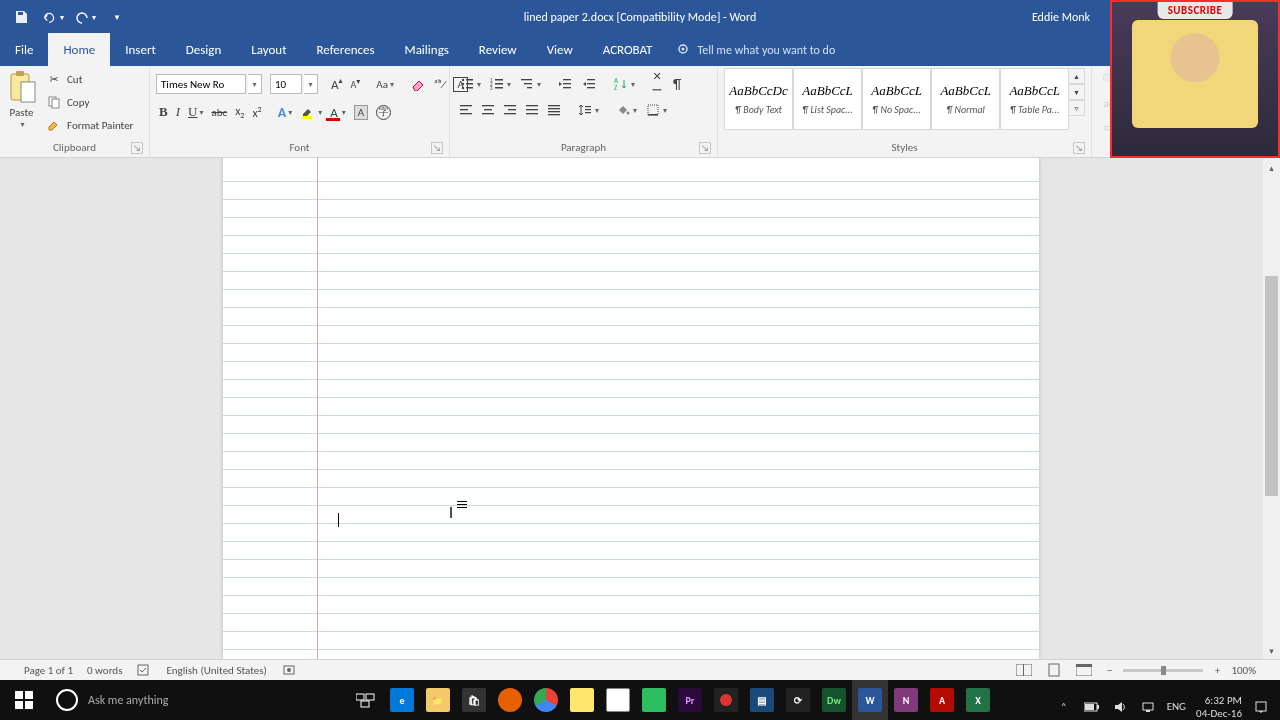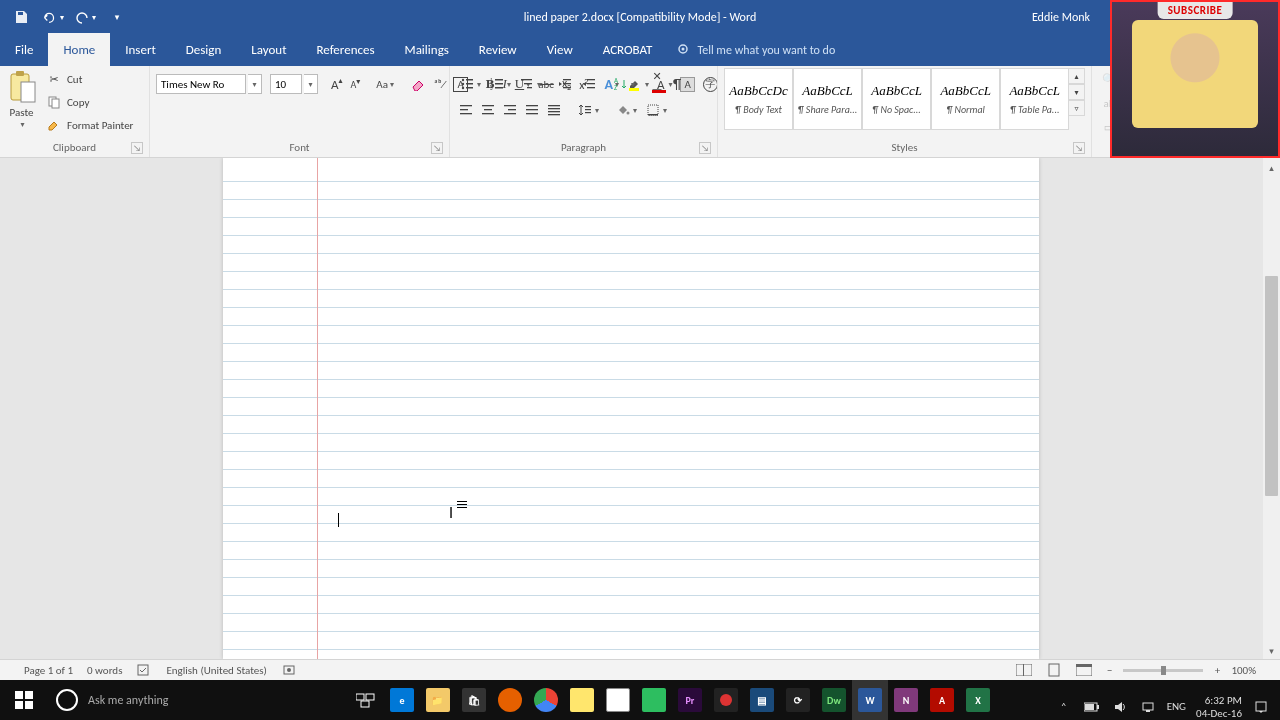--- a/index.html
+++ b/index.html
@@ -193,21 +193,21 @@
               </svg>
             </span>
             <span>Format Painter</span>
           </button>
       </div>
     </div>
     <div class="label"><span>Clipboard</span><span class="launcher">↘</span></div>
   </div>
 
   <div class="group" style="width:300px">
-    <div class="body" style="flex-direction:row;gap:12px;padding-top:4px">
+    <div class="body" style="flex-direction:column;gap:4px;padding-top:4px">
       <div class="row">
         <input class="font-name" value="Times New Ro" style="">
         <div class="combo-dd">▾</div>
         <div style="width:4px"></div>
         <input class="font-size" value="10" style="">
         <div class="combo-dd">▾</div>
         <div style="width:6px"></div>
         <button title="grow">
             <span style="font-size:13px">A</span>
             <span style="font-size:8px;position:relative;top:-4px">▴</span>
@@ -436,21 +436,21 @@
   </div>
 
   <div class="group" style="width:374px">
     <div class="body styles-body">
       <div class="style-item">
           <div class="preview">AaBbCcDc</div>
           <div class="name">¶ Body Text</div>
         </div>
       <div class="style-item">
           <div class="preview">AaBbCcL</div>
-          <div class="name">¶ Share Para...</div>
+          <div class="name">¶ List Spac...</div>
         </div>
       <div class="style-item">
           <div class="preview">AaBbCcL</div>
           <div class="name">¶ No Spac...</div>
         </div>
       <div class="style-item">
           <div class="preview">AaBbCcL</div>
           <div class="name">¶ Normal</div>
         </div>
       <div class="style-item">

